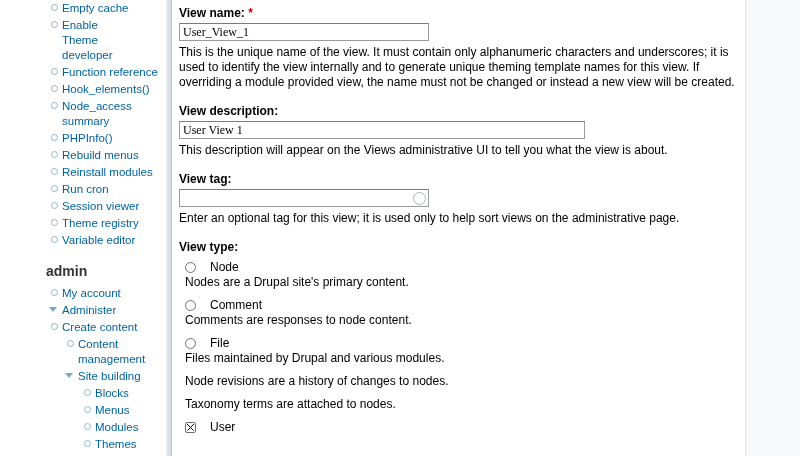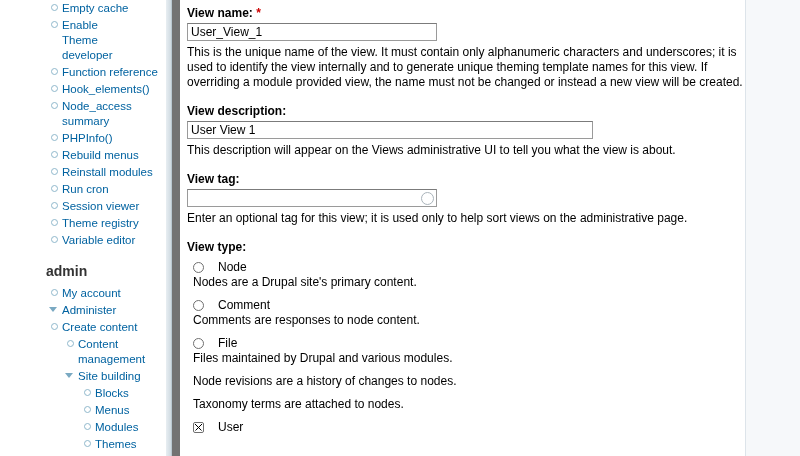--- a/index.html
+++ b/index.html
@@ -92,21 +92,21 @@
     position: absolute;
     left: 166px;
     top: 0;
     width: 5px;
     height: 456px;
     background: linear-gradient(to right, #e8eef2, #cfdae1);
     border-right: 1px solid #b9c7d0;
   }
   #content {
     position: absolute;
-    left: 180px;
+    left: 172px;
     top: 0;
     width: 573px;
     height: 456px;
     background: #ffffff;
     padding: 0;
     overflow: hidden;
   }
   #rightgap {
     position: absolute;
     left: 745px;
@@ -129,21 +129,21 @@
   .req {
     color: #cc0000;
     font-weight: bold;
   }
   .textfield {
     display: block;
     box-sizing: border-box;
     width: 250px;
     height: 18px;
     padding: 1px 3px;
-    font-family: Liberation Sans, sans-serif;
+    font-family: Liberation Serif, serif;
     font-size: 12px;
     color: #000000;
     border: 1px solid #9a9a9a;
     border-top-color: #7b7b7b;
     background: #ffffff;
   }
   .textfield.wide { width: 406px; }
   .textfield.tag { width: 250px; }
   .tagwrap { position: relative; width: 250px; }
   .autocomplete-throbber {

